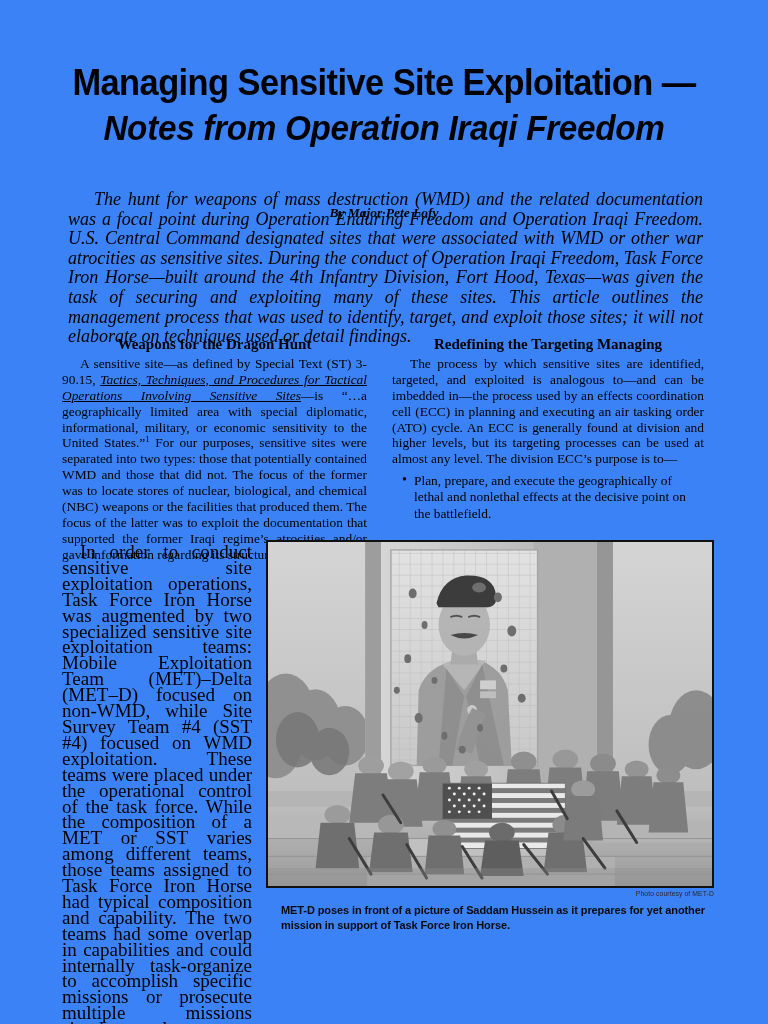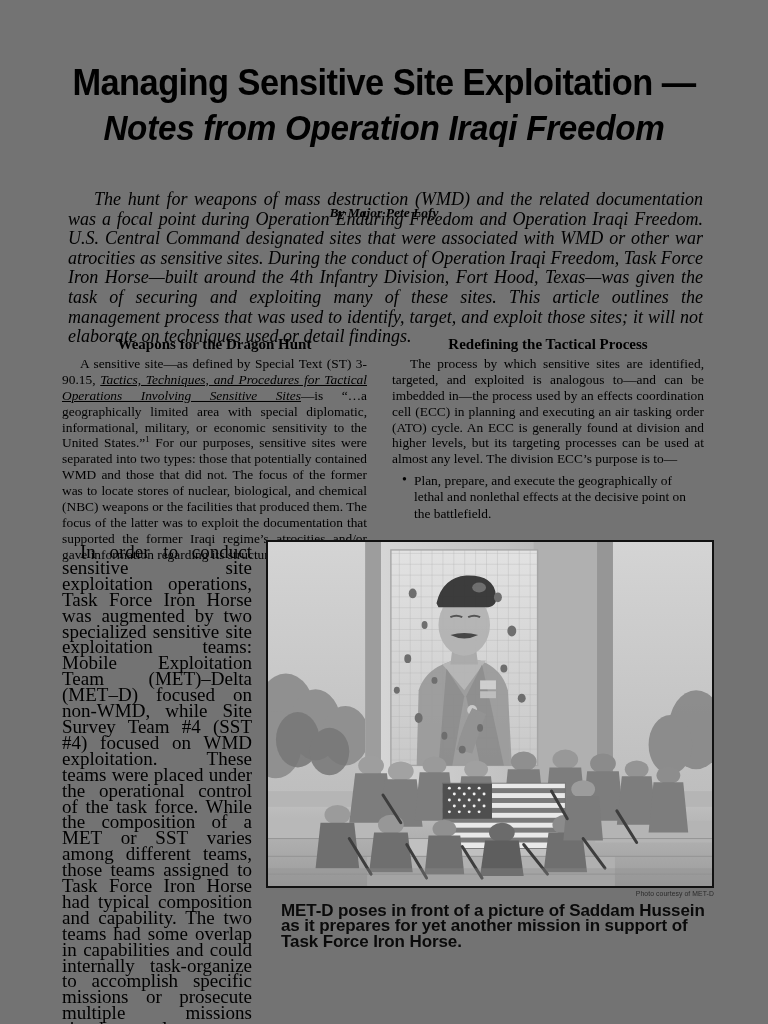--- a/index.html
+++ b/index.html
@@ -14,21 +14,21 @@
     font-family: "Liberation Serif", serif;
     color: #000000;
     overflow: hidden;
   }
 
   .page {
     position: absolute;
     left: 0; top: 0;
     width: 768px;
     height: 1024px;
-    background: #737373;
+    background: #3b82f6;
   }
 
   
   .title-block {
     position: absolute;
     left: 48px;
     top: 62px;
     width: 672px;
     text-align: center;
   }
@@ -184,21 +184,21 @@
     color: #2a2a2a;
     letter-spacing: 0.1px;
   }
   .photo-caption {
     position: absolute;
     left: 281px;
     top: 903px;
     width: 436px;
     font-family: "Liberation Sans", sans-serif;
     font-weight: 700;
-    font-size: 17px;
+    font-size: 11px;
     line-height: 15.4px;
     color: #0a0a0a;
     letter-spacing: -0.1px;
   }
 
   .sup { font-size: 9px; vertical-align: super; line-height: 0; }
   .ital { font-style: italic; text-decoration: underline; }
 </style>
 </head>
 <body>
@@ -217,21 +217,21 @@
   <div class="col1-top col-text">
     <div class="sec-head">Weapons for the Dragon Hunt</div>
     <p><span>A sensitive site—as defined by Special Text (ST) 3-90.15, </span><span class="ital">Tactics, Techniques, and Procedures for Tactical Operations Involving Sensitive Sites</span><span>—is “…a geographically limited area with special diplomatic, informational, military, or economic sensitivity to the United States.”</span><span class="sup">1</span><span> For our purposes, sensitive sites were separated into two types: those that potentially contained WMD and those that did not. The focus of the former was to locate stores of nuclear, biological, and chemical (NBC) weapons or the facilities that produced them. The focus of the latter was to exploit the documentation that supported the former Iraqi regime’s atrocities and/or gave information regarding its structure.</span></p>
   </div>
 
   <div class="col1-narrow">
     <p>In order to conduct sensitive site exploitation operations, Task Force Iron Horse was augmented by two specialized sensitive site exploitation teams: Mobile Exploitation Team (MET)–Delta (MET–D) focused on non-WMD, while Site Survey Team #4 (SST #4) focused on WMD exploitation. These teams were placed under the operational control of the task force. While the composition of a MET or SST varies among different teams, those teams assigned to Task Force Iron Horse had typical composition and capability. The two teams had some overlap in capabilities and could internally task-organize to accomplish specific missions or prosecute multiple missions simultaneously.</p>
   </div>
 
   <div class="col2 col-text">
-    <div class="sec-head">Redefining the Tactical Process</div>
+    <div class="sec-head">Redefining the Targeting Managing</div>
     <p>The process by which sensitive sites are identified, targeted, and exploited is analogous to—and can be imbedded in—the process used by an effects coordination cell (ECC) in planning and executing an air tasking order (ATO) cycle. An ECC is generally found at division and higher levels, but its targeting processes can be used at almost any level. The division ECC’s purpose is to—</p>
     <ul class="bullet-list">
       <li><span class="bdot">•</span><span>Plan, prepare, and execute the geographically of lethal and nonlethal effects at the decisive point on the battlefield.</span></li>
     </ul>
   </div>
 
   <div class="photo-frame">
     <svg class="photo-svg" viewBox="0 0 448 348" preserveAspectRatio="none">
       <defs>
         <linearGradient id="sky" x1="0" y1="0" x2="0" y2="1">

